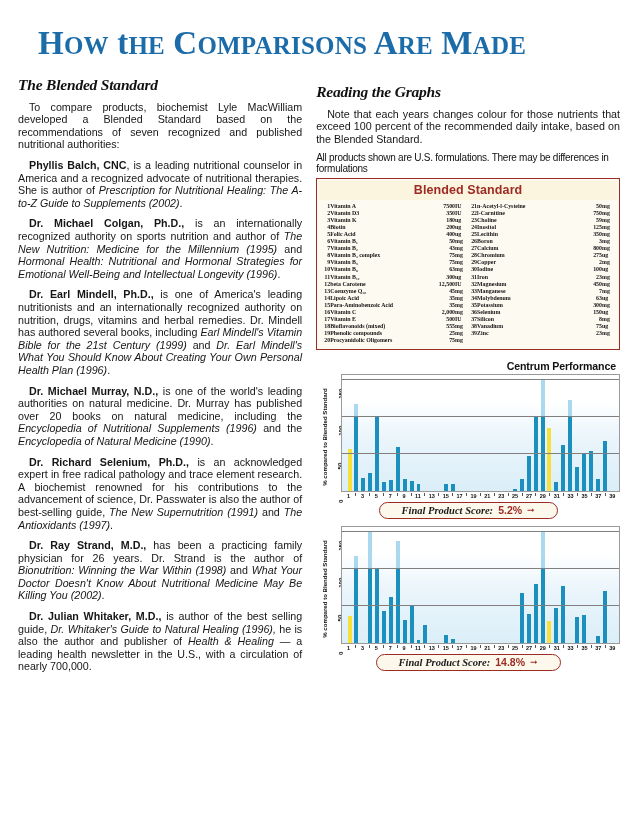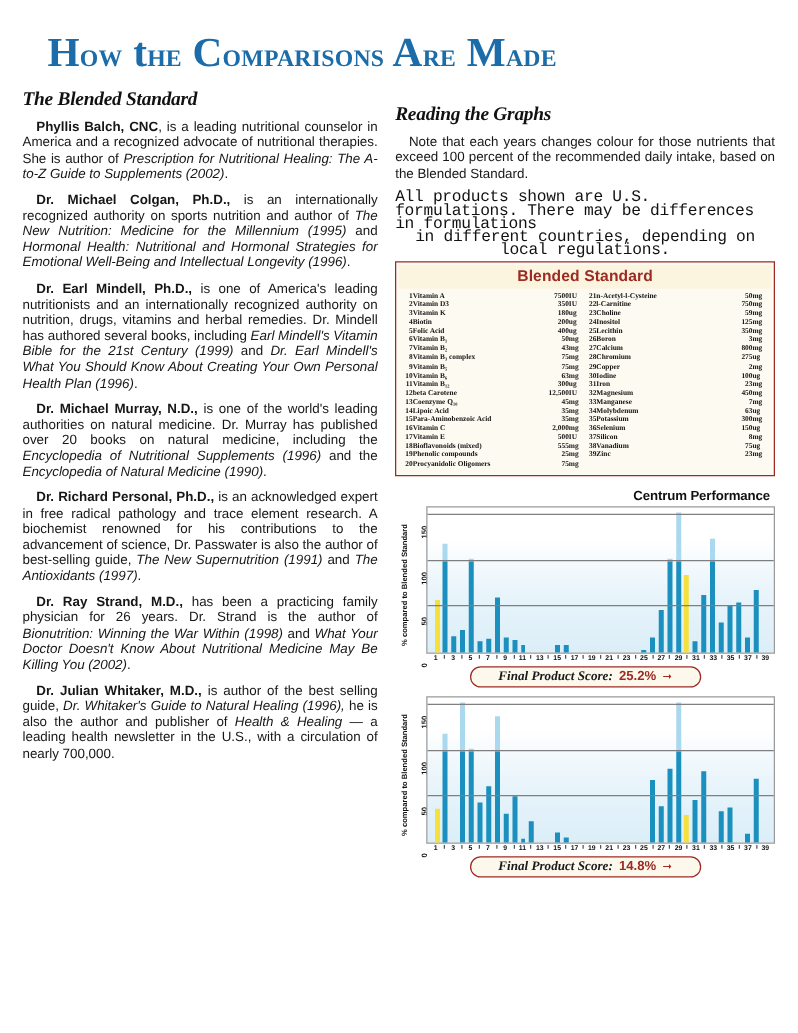--- a/index.html
+++ b/index.html
@@ -18,24 +18,24 @@
   
   .page-title {
     color: #1b6ca8;
     font-family: "Liberation Serif", serif;
     font-weight: bold;
     font-size: 33px;
     letter-spacing: 0.2px;
     line-height: 1.05;
     margin: 4px 0 10px 20px;
   }
-  .page-title .sc { font-size: 19px; }
+  .page-title .sc { font-size: 25px; }
 
   
-  .cols { display: flex; gap: 14px; align-items: flex-start; }
+  .cols { display: flex; gap: 14px; align-items: center; }
   .col-left  { width: 288px; }
   .col-right { width: 308px; }
 
   h2.sub {
     font-family: "Liberation Serif", serif;
     font-style: italic;
     font-weight: bold;
     font-size: 15.5px;
     color: #111;
     margin: 0 0 7px 0;
@@ -50,22 +50,22 @@
     margin: 0 0 8px 0;
     text-indent: 11px;
     -webkit-hyphens: none; hyphens: none;
   }
   p.body:last-child { margin-bottom: 0; }
   p.body b { font-weight: bold; }
   p.body i { font-style: italic; }
 
   
   .note {
-    font-family: Liberation Mono, monospace;
-    font-size: 13px;
+    font-family: Liberation Sans, sans-serif;
+    font-size: 10px;
     line-height: 10.4px;
     text-align: center;
     color: #111;
     margin: 6px 0 4px 0;
     letter-spacing: -0.25px;
   }
   .note .l1 { display:block; text-align: left; }
   .note .l2 { display:block; }
 
   
@@ -196,60 +196,60 @@
 
   <div class="page-title">
     <span>H<span class="sc">OW</span> t<span class="sc">HE</span> C<span class="sc">OMPARISONS</span> A<span class="sc">RE</span> M<span class="sc">ADE</span></span>
   </div>
 
   <div class="cols">
 
     <div class="col-left">
       <h2 class="sub">The Blended Standard</h2>
 
+      <p class="body">To compare products, biochemist Lyle MacWilliam developed a Blended Standard based on the recommendations of seven recognized and published nutritional authorities:</p>
 
       <p class="body">
         <b>Phyllis Balch, CNC</b><span>, is a leading nutritional counselor in America and a recognized advocate of nutritional therapies. She is author of </span><i>Prescription for Nutritional Healing: The A-to-Z Guide to Supplements (2002)</i><span>.</span>
       </p>
 
       <p class="body">
         <b>Dr. Michael Colgan, Ph.D.,</b><span> is an internationally recognized authority on sports nutrition and author of </span><i>The New Nutrition: Medicine for the Millennium (1995)</i><span> and </span><i>Hormonal Health: Nutritional and Hormonal Strategies for Emotional Well-Being and Intellectual Longevity (1996)</i><span>.</span>
       </p>
 
       <p class="body">
         <b>Dr. Earl Mindell, Ph.D.,</b><span> is one of America's leading nutritionists and an internationally recognized authority on nutrition, drugs, vitamins and herbal remedies. Dr. Mindell has authored several books, including </span><i>Earl Mindell's Vitamin Bible for the 21st Century (1999)</i><span> and </span><i>Dr. Earl Mindell's What You Should Know About Creating Your Own Personal Health Plan (1996)</i><span>.</span>
       </p>
 
       <p class="body">
         <b>Dr. Michael Murray, N.D.,</b><span> is one of the world's leading authorities on natural medicine. Dr. Murray has published over 20 books on natural medicine, including the </span><i>Encyclopedia of Nutritional Supplements (1996)</i><span> and the </span><i>Encyclopedia of Natural Medicine (1990)</i><span>.</span>
       </p>
 
       <p class="body">
-        <b>Dr. Richard Personal, Ph.D.,</b><span> is an acknowledged expert in free radical pathology and trace element research. A biochemist renowned for his contributions to the advancement of science, Dr. Passwater is also the author of best-selling guide, </span><i>The New Supernutrition (1991)</i><span> and </span><i>The Antioxidants (1997)</i><span>.</span>
+        <b>Dr. Richard Selenium, Ph.D.,</b><span> is an acknowledged expert in free radical pathology and trace element research. A biochemist renowned for his contributions to the advancement of science, Dr. Passwater is also the author of best-selling guide, </span><i>The New Supernutrition (1991)</i><span> and </span><i>The Antioxidants (1997)</i><span>.</span>
       </p>
 
       <p class="body">
         <b>Dr. Ray Strand, M.D.,</b><span> has been a practicing family physician for 26 years. Dr. Strand is the author of </span><i>Bionutrition: Winning the War Within (1998)</i><span> and </span><i>What Your Doctor Doesn't Know About Nutritional Medicine May Be Killing You (2002)</i><span>.</span>
       </p>
 
       <p class="body">
         <b>Dr. Julian Whitaker, M.D.,</b><span> is author of the best selling guide, </span><i>Dr. Whitaker's Guide to Natural Healing (1996),</i><span>  he is also the author and publisher of </span><i>Health &amp; Healing</i><span> — a leading health newsletter in the U.S., with a circulation of nearly 700,000.</span>
       </p>
     </div>
 
     <div class="col-right">
 
 
       <h2 class="sub second">Reading the Graphs</h2>
 
       <p class="body">Note that each years changes colour for those nutrients that exceed 100 percent of the recommended daily intake, based on the Blended Standard.</p>
 
       <div class="note">
         <span class="l1">All products shown are U.S. formulations. There may be differences in formulations</span>
-        <span class="l2">in different countries, depending on local regulations.</span>
       </div>
 
       <div class="bs-box">
         <div class="bs-head">Blended Standard</div>
         <div class="bs-body">
           <div class="bs-col">
             <table class="bs">
                 <tbody id="bs-left">
                   <tr>
                     <td class="n">1</td>
@@ -794,21 +794,21 @@
                 <div class="xslot">
                   <span class="xtick"></span>
                 </div>
                 <div class="xslot">39</div>
               </div>
           </div>
         </div>
         <div class="score-wrap">
           <div class="score">
             <span class="lbl">Final Product Score:</span>
-            <span class="val">25.2%</span>
+            <span class="val">5.2%</span>
             <span class="arrow">➞</span>
           </div>
         </div>
       </div>
 
       <div class="chart-block">
         <div class="chart-row">
           <div class="ylab">
             <span>% compared to Blended Standard</span>
           </div>

